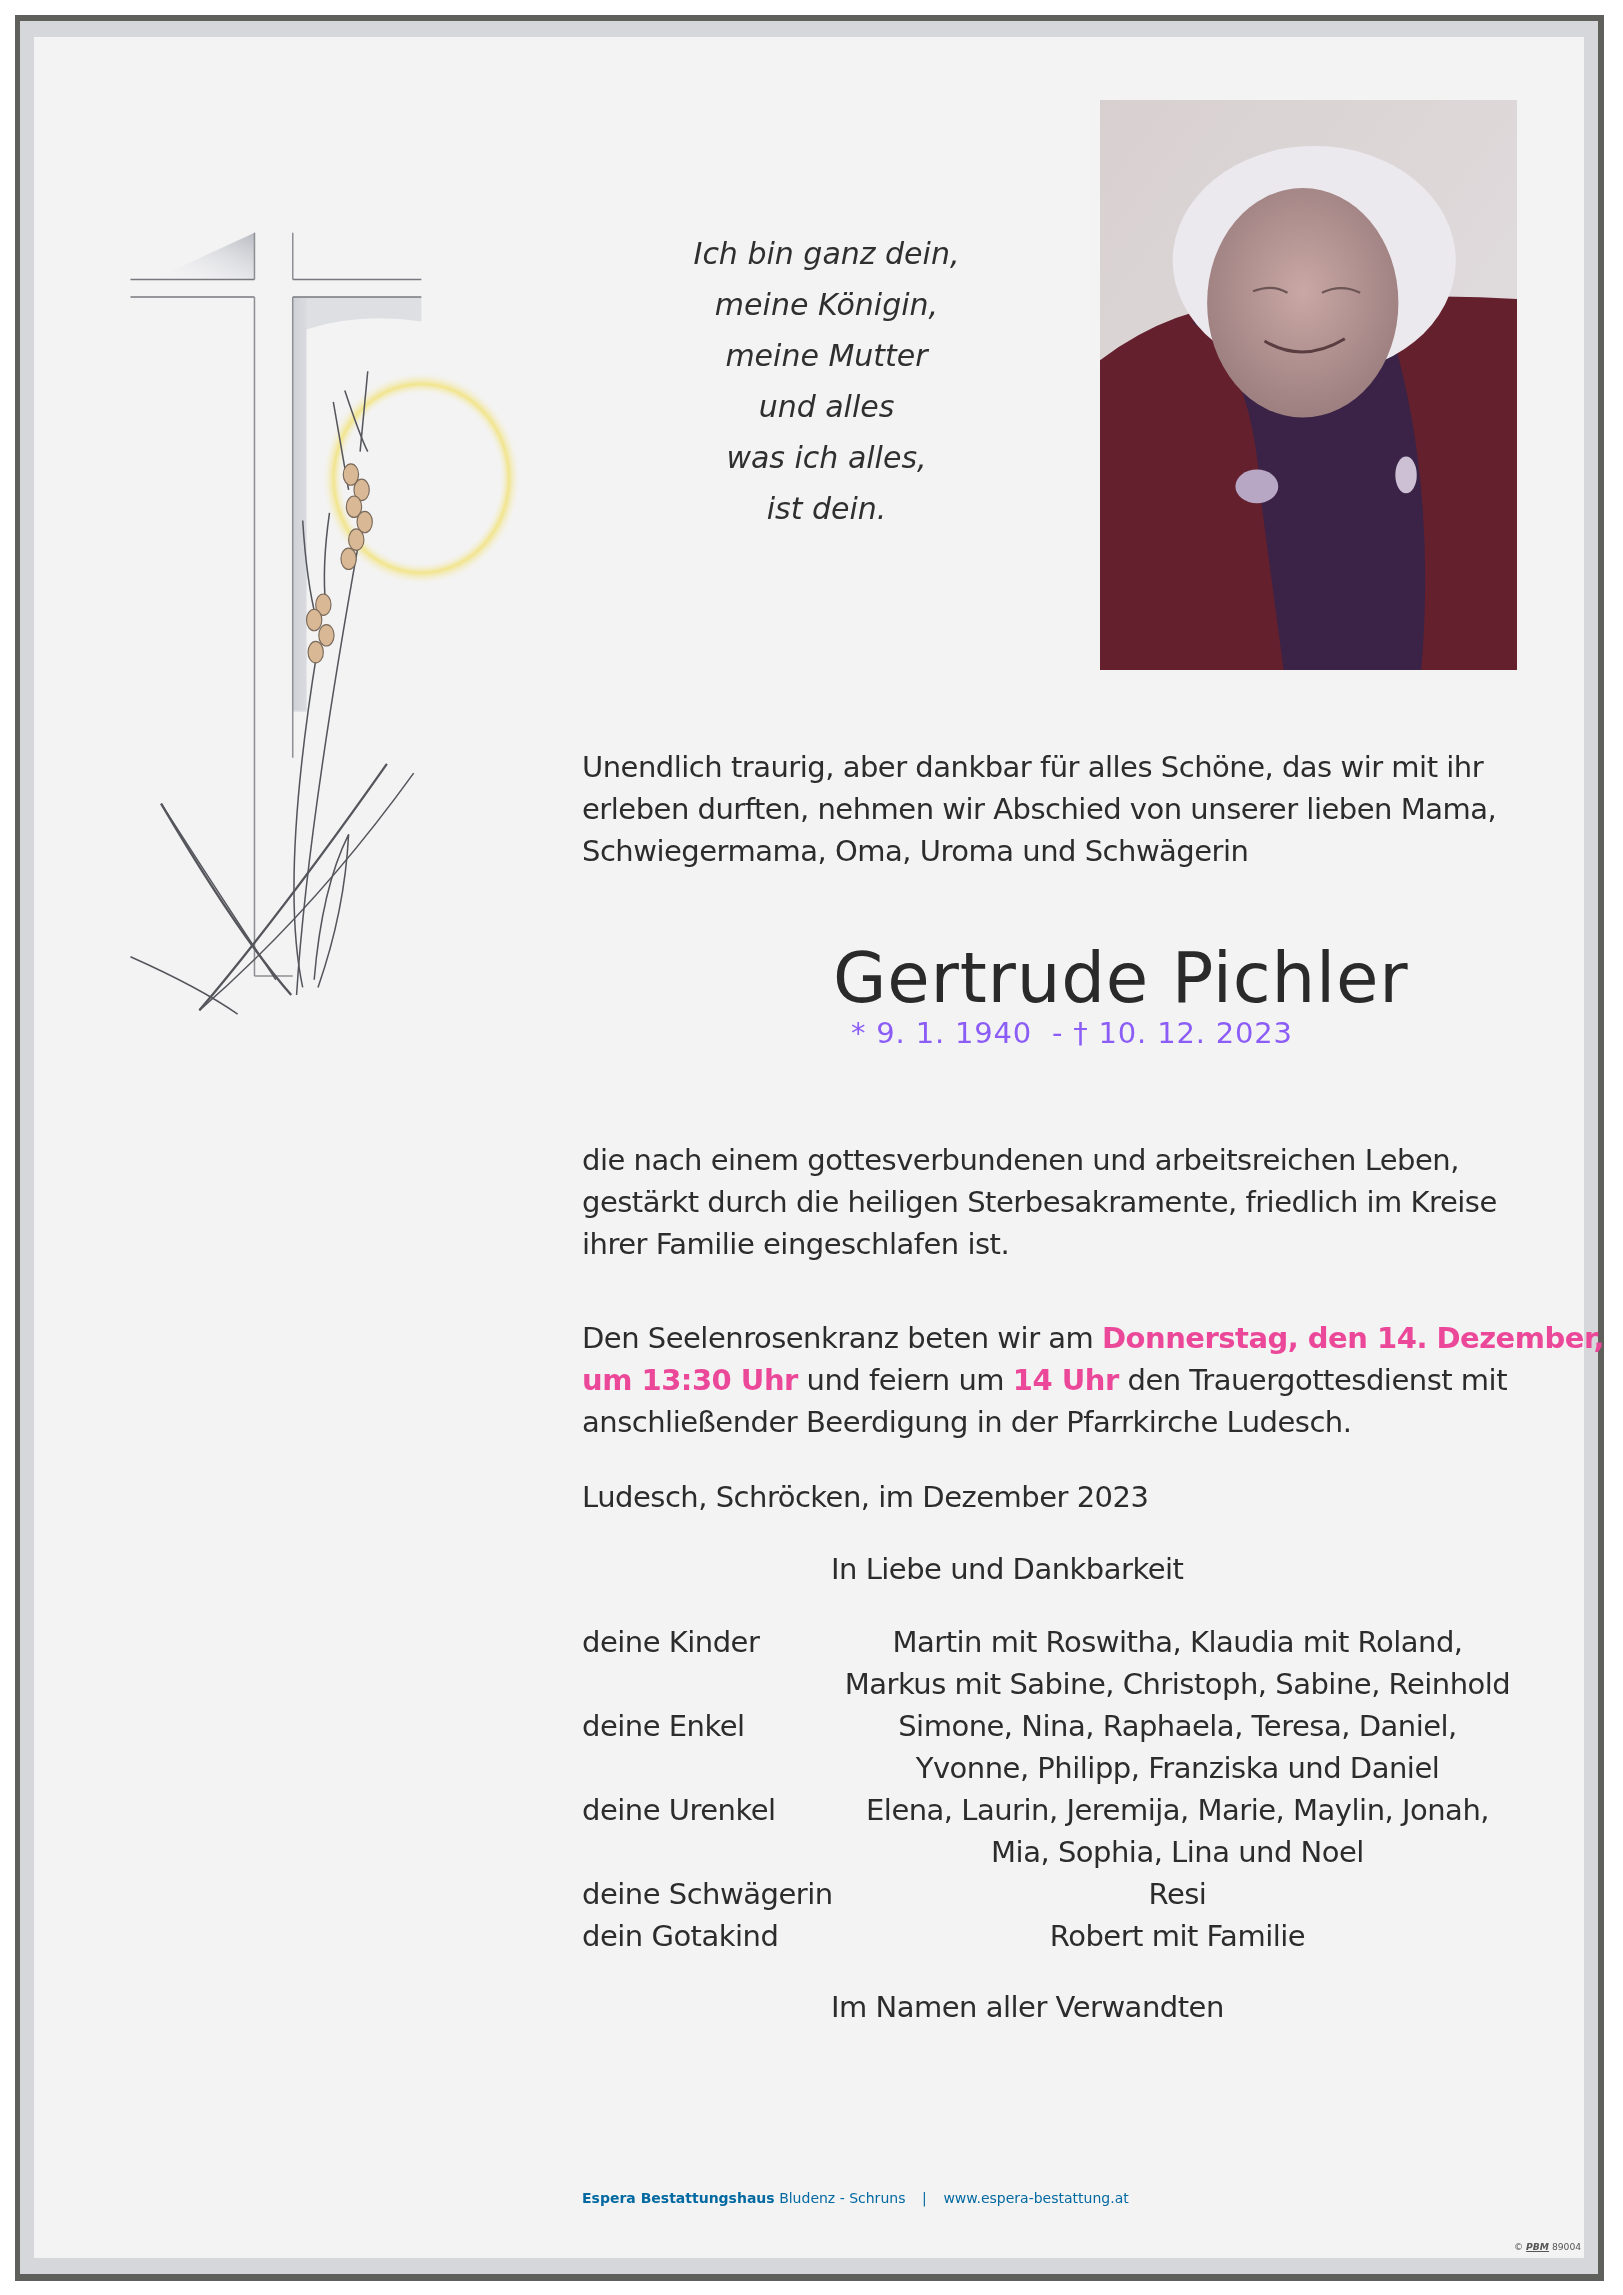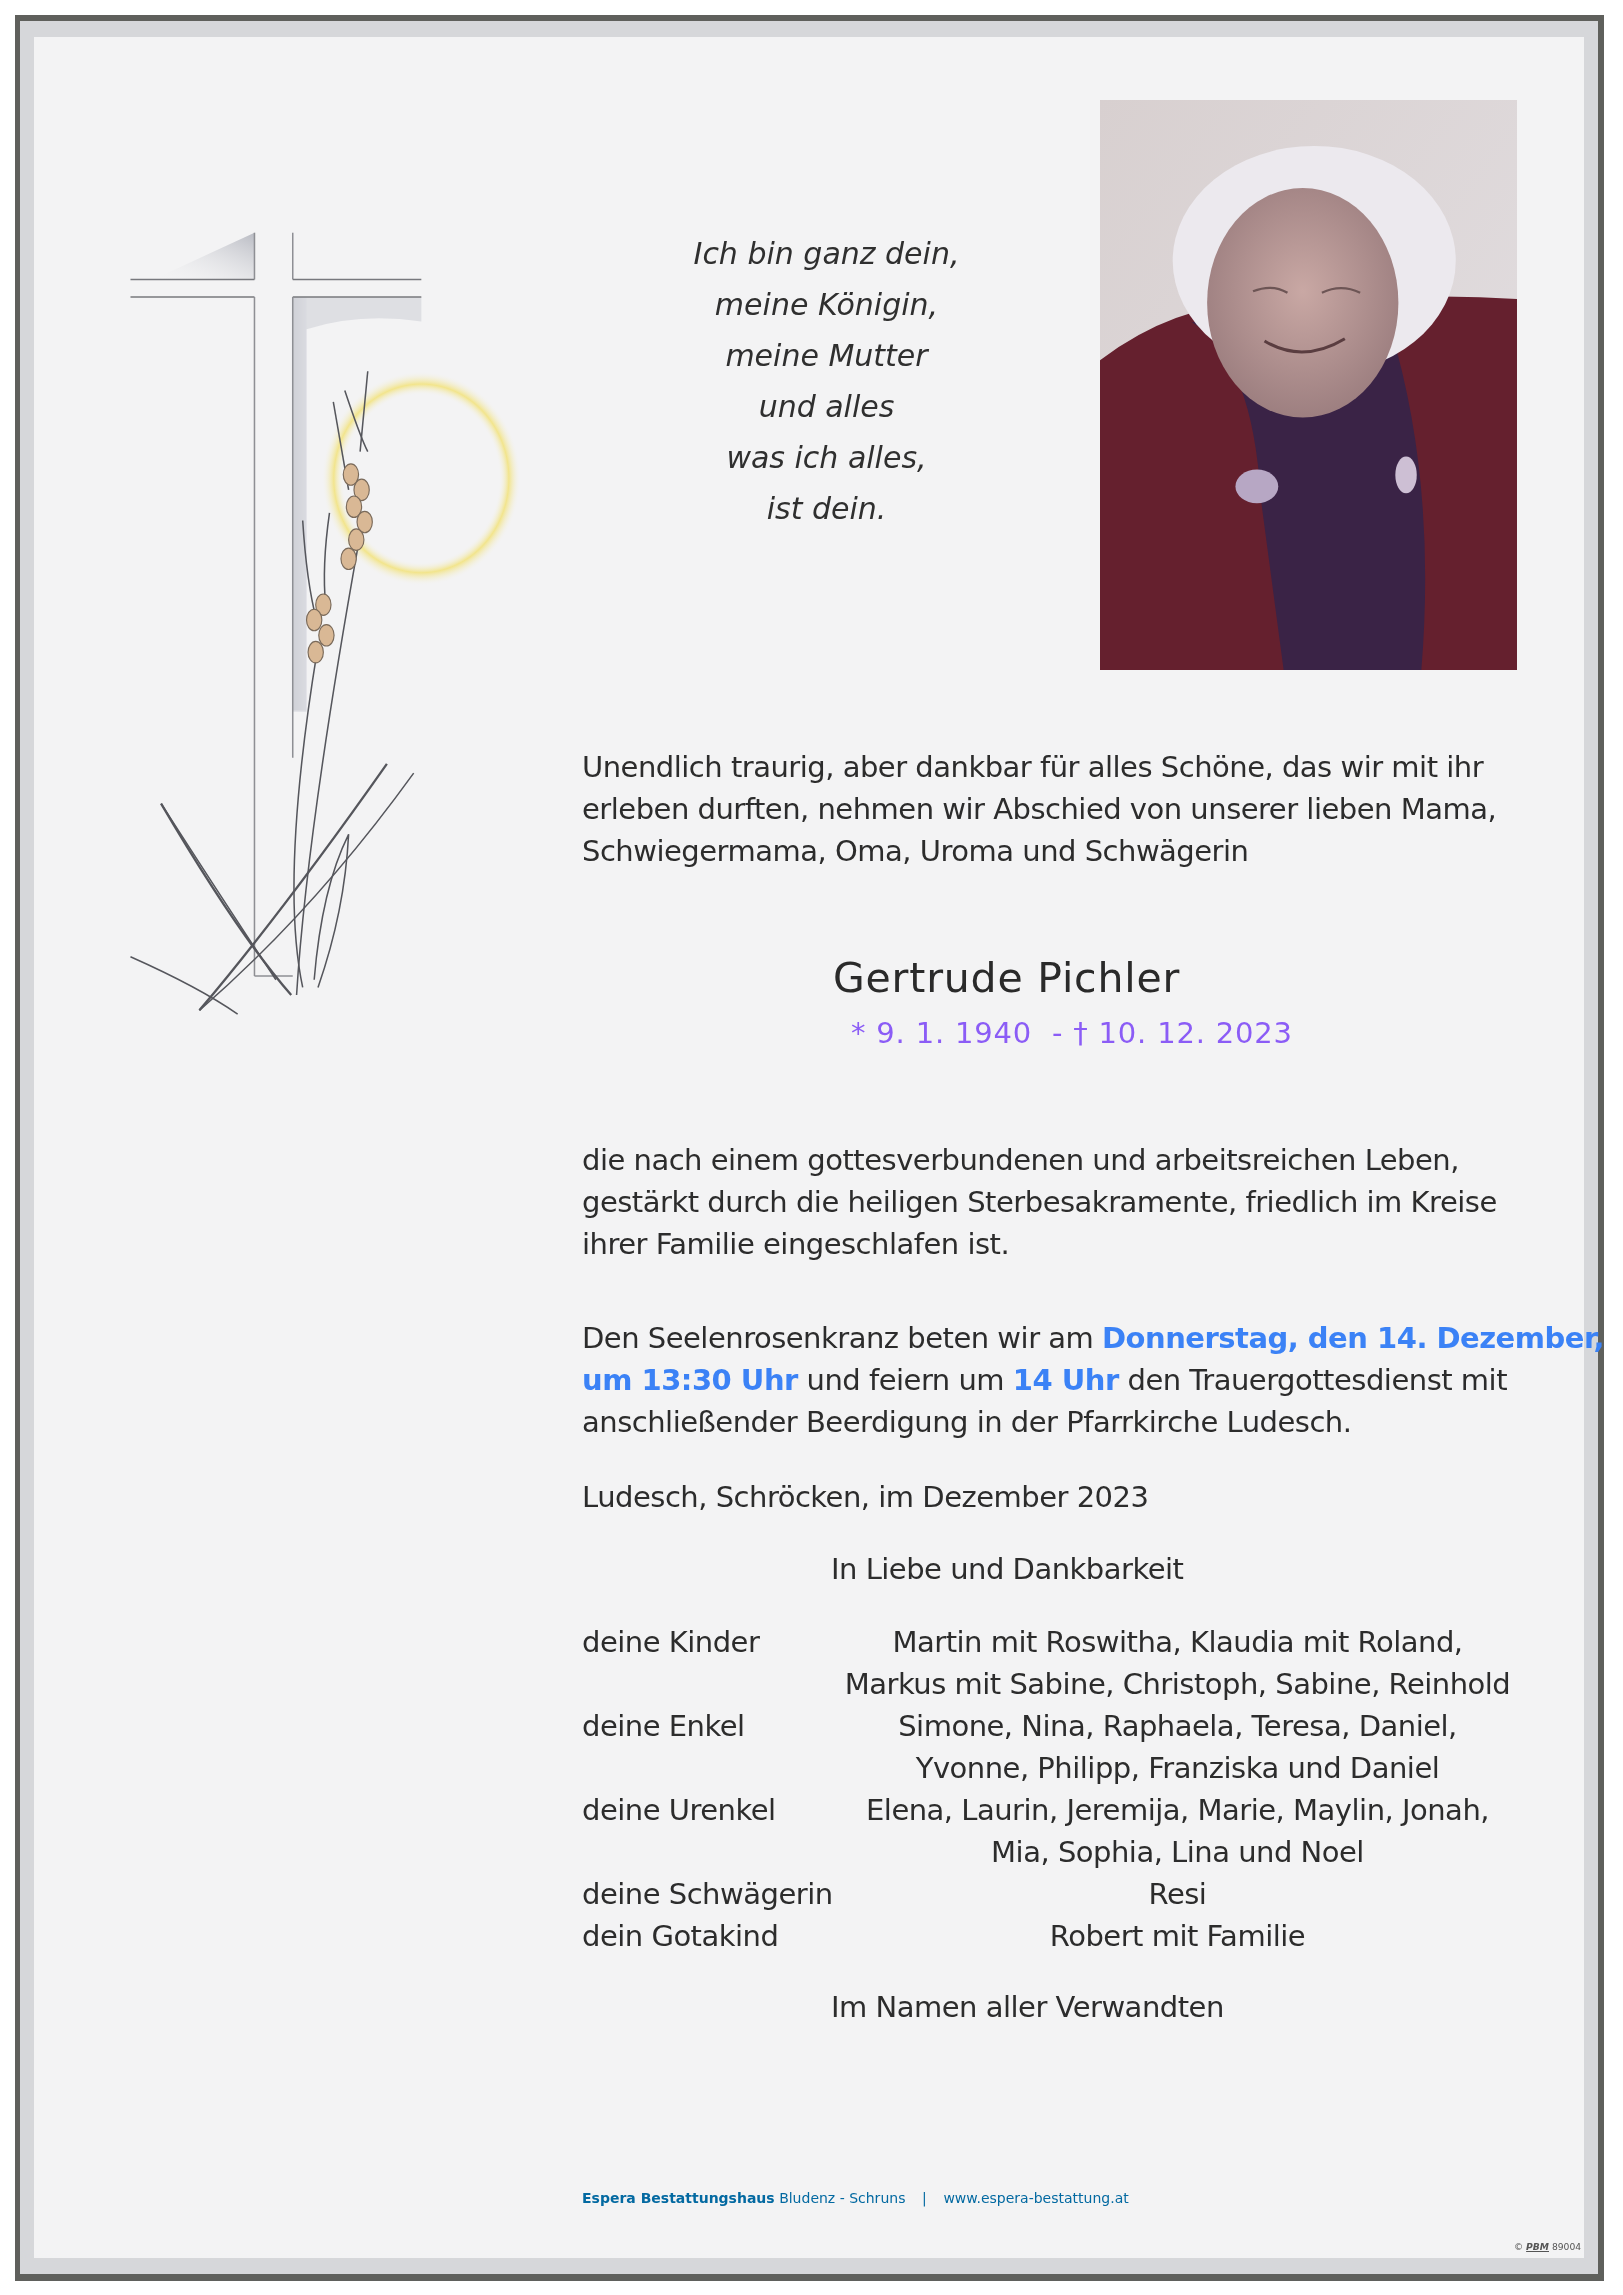--- a/index.html
+++ b/index.html
@@ -32,30 +32,30 @@
     left: 1100px; top: 100px; width: 417px; height: 570px; overflow: hidden;
     background: #cfc7c7;
   }
   .cross-art { left: 115px; top: 222px; width: 406px; height: 796px; }
   .body-text {
     font-size: 29px; line-height: 42px; color: #2c2c2c; white-space: nowrap;
     letter-spacing: -0.5px;
   }
   .intro { left: 582px; top: 746px; }
   .name {
-    left: 833px; top: 948px; font-size: 41px; line-height: 61px;
+    left: 833px; top: 948px; font-size: 69px; line-height: 61px;
     color: #2a2a2a; letter-spacing: 0.8px; white-space: nowrap;
   }
   .dates {
     left: 851px; top: 1016px; font-size: 29px; line-height: 35px;
     color: #8b5cf6; white-space: nowrap; letter-spacing: 0.8px;
   }
   .life { left: 582px; top: 1139px; }
   .service { left: 582px; top: 1317px; }
-  .service b { font-weight: bold; color: #3b82f6; }
+  .service b { font-weight: bold; color: #ec4899; }
   .place { left: 582px; top: 1476px; }
   .love { left: 831px; top: 1548px; }
   .mourners { left: 582px; top: 1621px; width: 957px; }
   .mrow { display: flex; }
   .mrow .rel {
     width: 234px; text-align: left; padding-right: 15.3px; box-sizing: border-box;
   }
   .mrow .names { flex: 1; text-align: center; }
   .closing { left: 831px; top: 1986px; }
   .footer {

